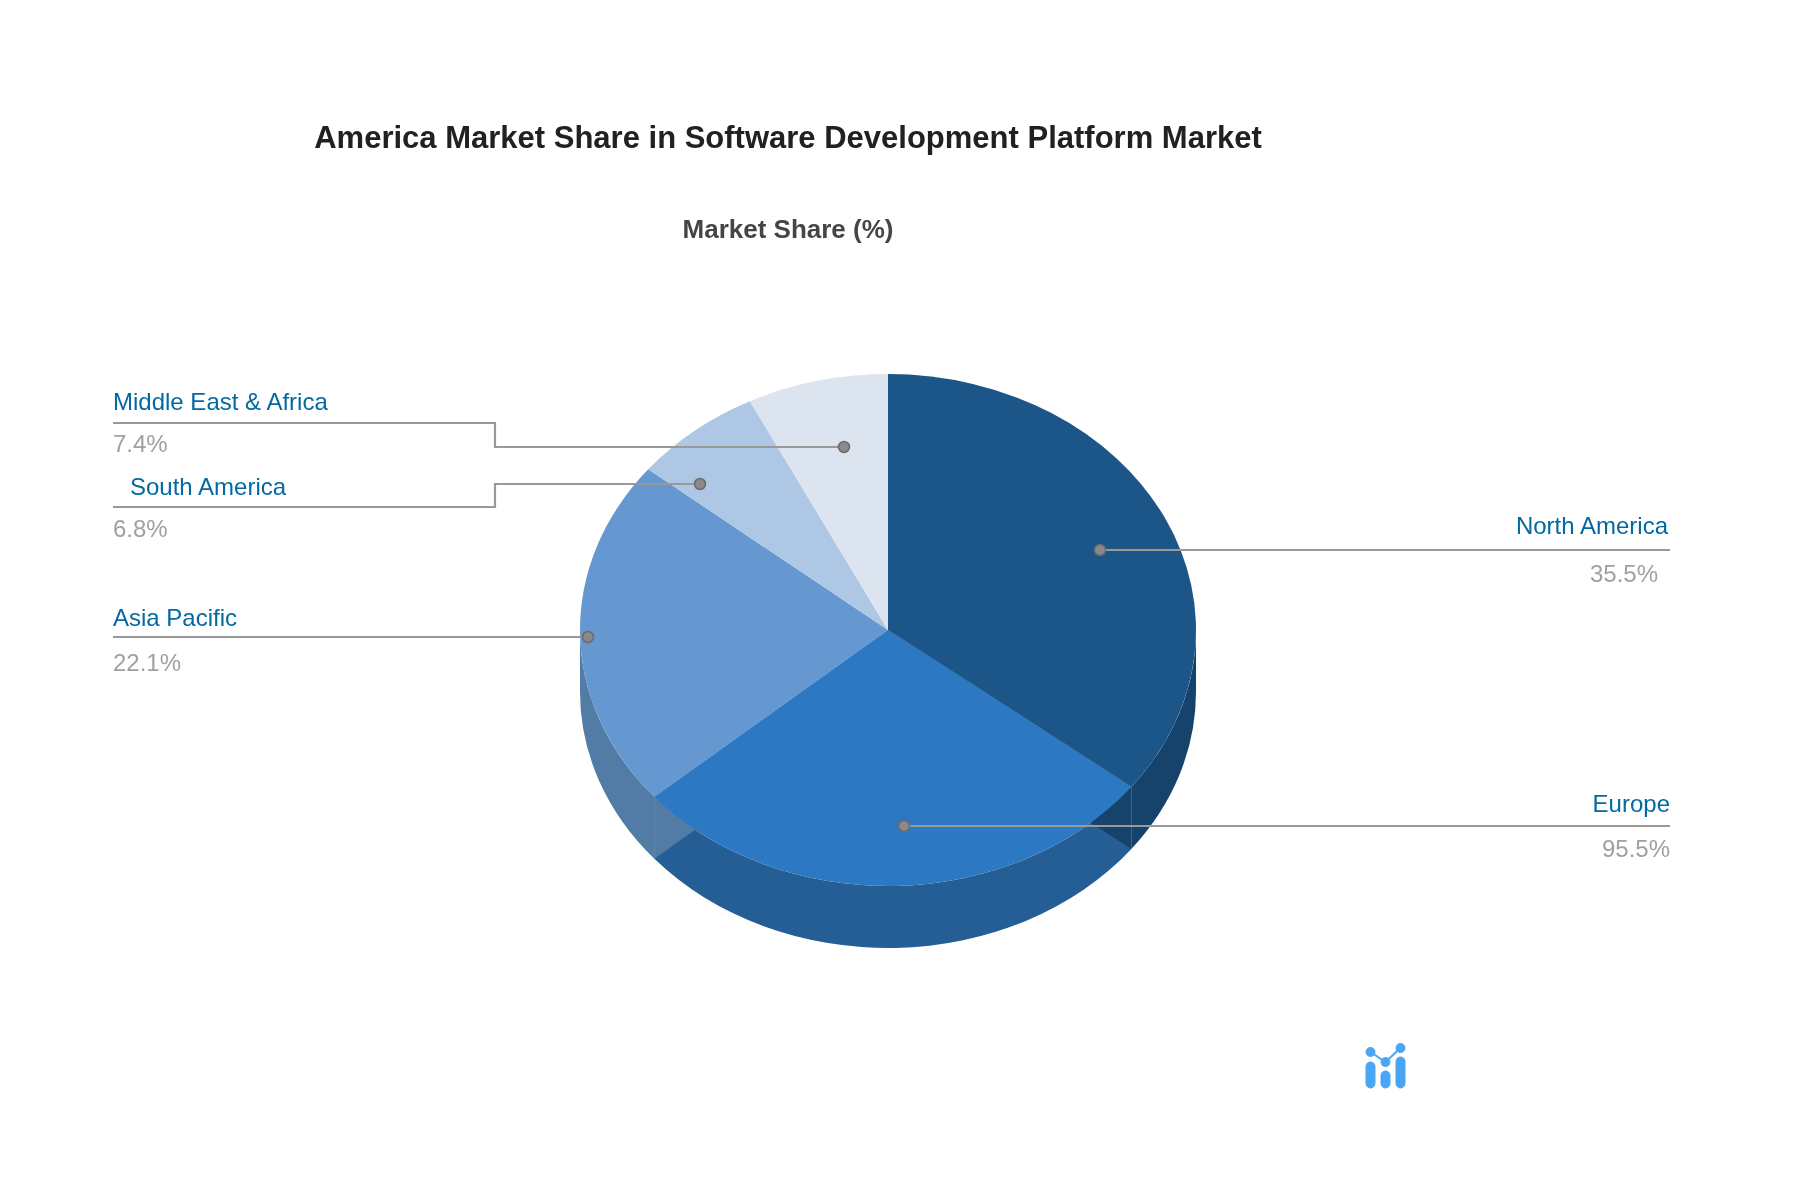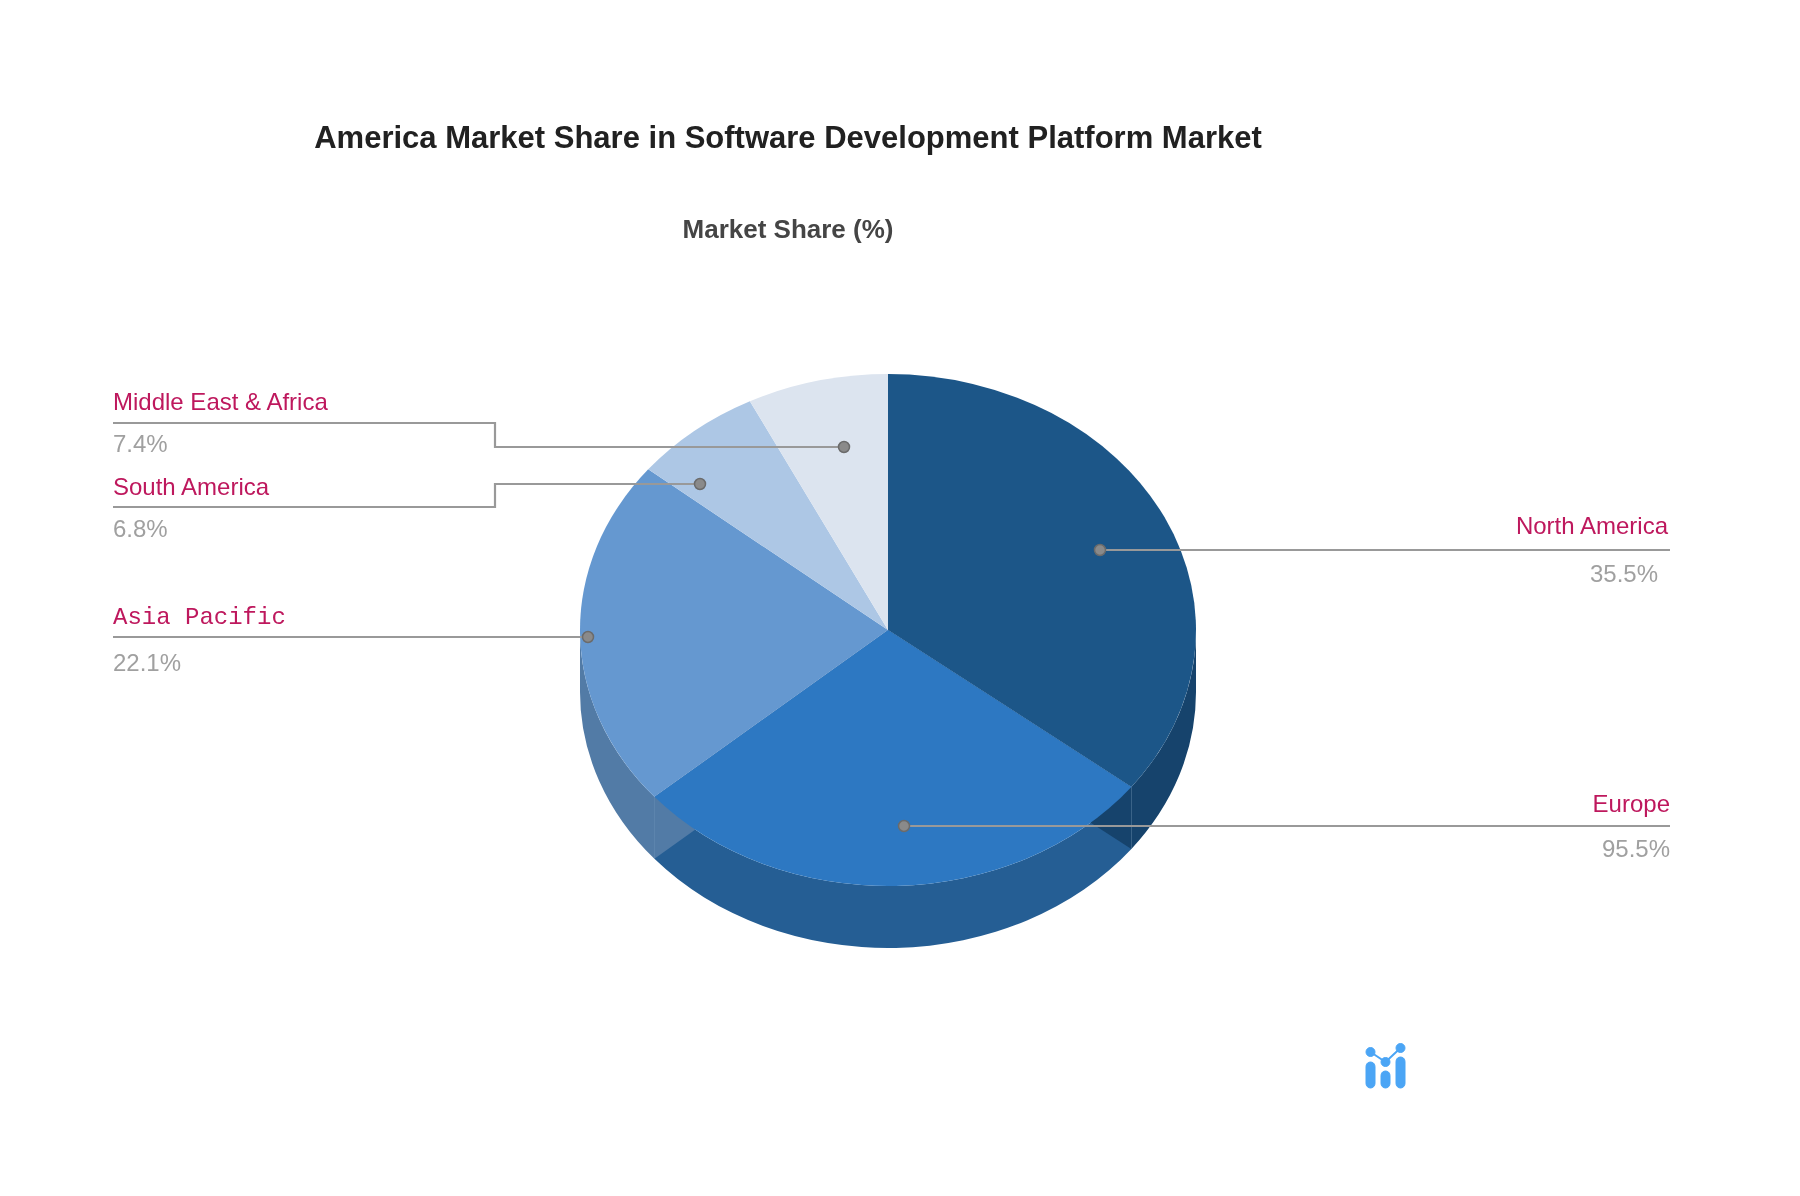--- a/index.html
+++ b/index.html
@@ -9,21 +9,21 @@
   }
   #pie-svg{position:absolute;left:0;top:0;width:1800px;height:1196px;}
   .chart-title{
     position:absolute;left:788px;top:120px;transform:translateX(-50%);
     font-size:31px;font-weight:bold;color:#212121;white-space:nowrap;
   }
   .chart-subtitle{
     position:absolute;left:788px;top:194px;transform:translateX(-50%);
     font-size:26px;font-weight:bold;color:#454545;white-space:nowrap;margin-top:20px;
   }
-  .slice-label{position:absolute;font-size:24px;color:#be185d;white-space:nowrap;line-height:26px;}
+  .slice-label{position:absolute;font-size:24px;color:#0369a1;white-space:nowrap;line-height:26px;}
   .slice-pct{position:absolute;font-size:24px;color:#a0a0a0;white-space:nowrap;line-height:26px;}
   .align-right{text-align:right;}
   .logo-text{
     position:absolute;left:1420px;top:1046px;
     font-family:"Liberation Serif", serif;font-weight:700;font-size:52px;line-height:52px;
     color:#1b2739;letter-spacing:0.5px;white-space:nowrap;
   }
 </style>
 </head>
 <body>
@@ -69,24 +69,24 @@
       <circle cx="1400.5" cy="1048" r="4.5"></circle>
     </g>
   </svg>
 
   <div class="chart-title">America Market Share in Software Development Platform Market</div>
   <div class="chart-subtitle">Market Share (%)</div>
 
   <div class="slice-label" style="left:113px;top:389px;">Middle East &amp; Africa</div>
   <div class="slice-pct" style="left:113px;top:431px;">7.4%</div>
 
-  <div class="slice-label" style="left:113px;top:474px;">South America</div>
+  <div class="slice-label" style="left:130px;top:474px;">South America</div>
   <div class="slice-pct" style="left:113px;top:516px;">6.8%</div>
 
-  <div class="slice-label" style="left:113px;top:605px;font-family:Liberation Mono, monospace;">Asia Pacific</div>
+  <div class="slice-label" style="left:113px;top:605px;">Asia Pacific</div>
   <div class="slice-pct" style="left:113px;top:650px;">22.1%</div>
 
   <div class="slice-label align-right" style="right:132px;top:513px;">North America</div>
   <div class="slice-pct align-right" style="right:142px;top:561px;">35.5%</div>
 
   <div class="slice-label align-right" style="right:130px;top:791px;text-align:right;">Europe</div>
   <div class="slice-pct align-right" style="right:130px;top:836px;">95.5%</div>
 
 </div>
 

